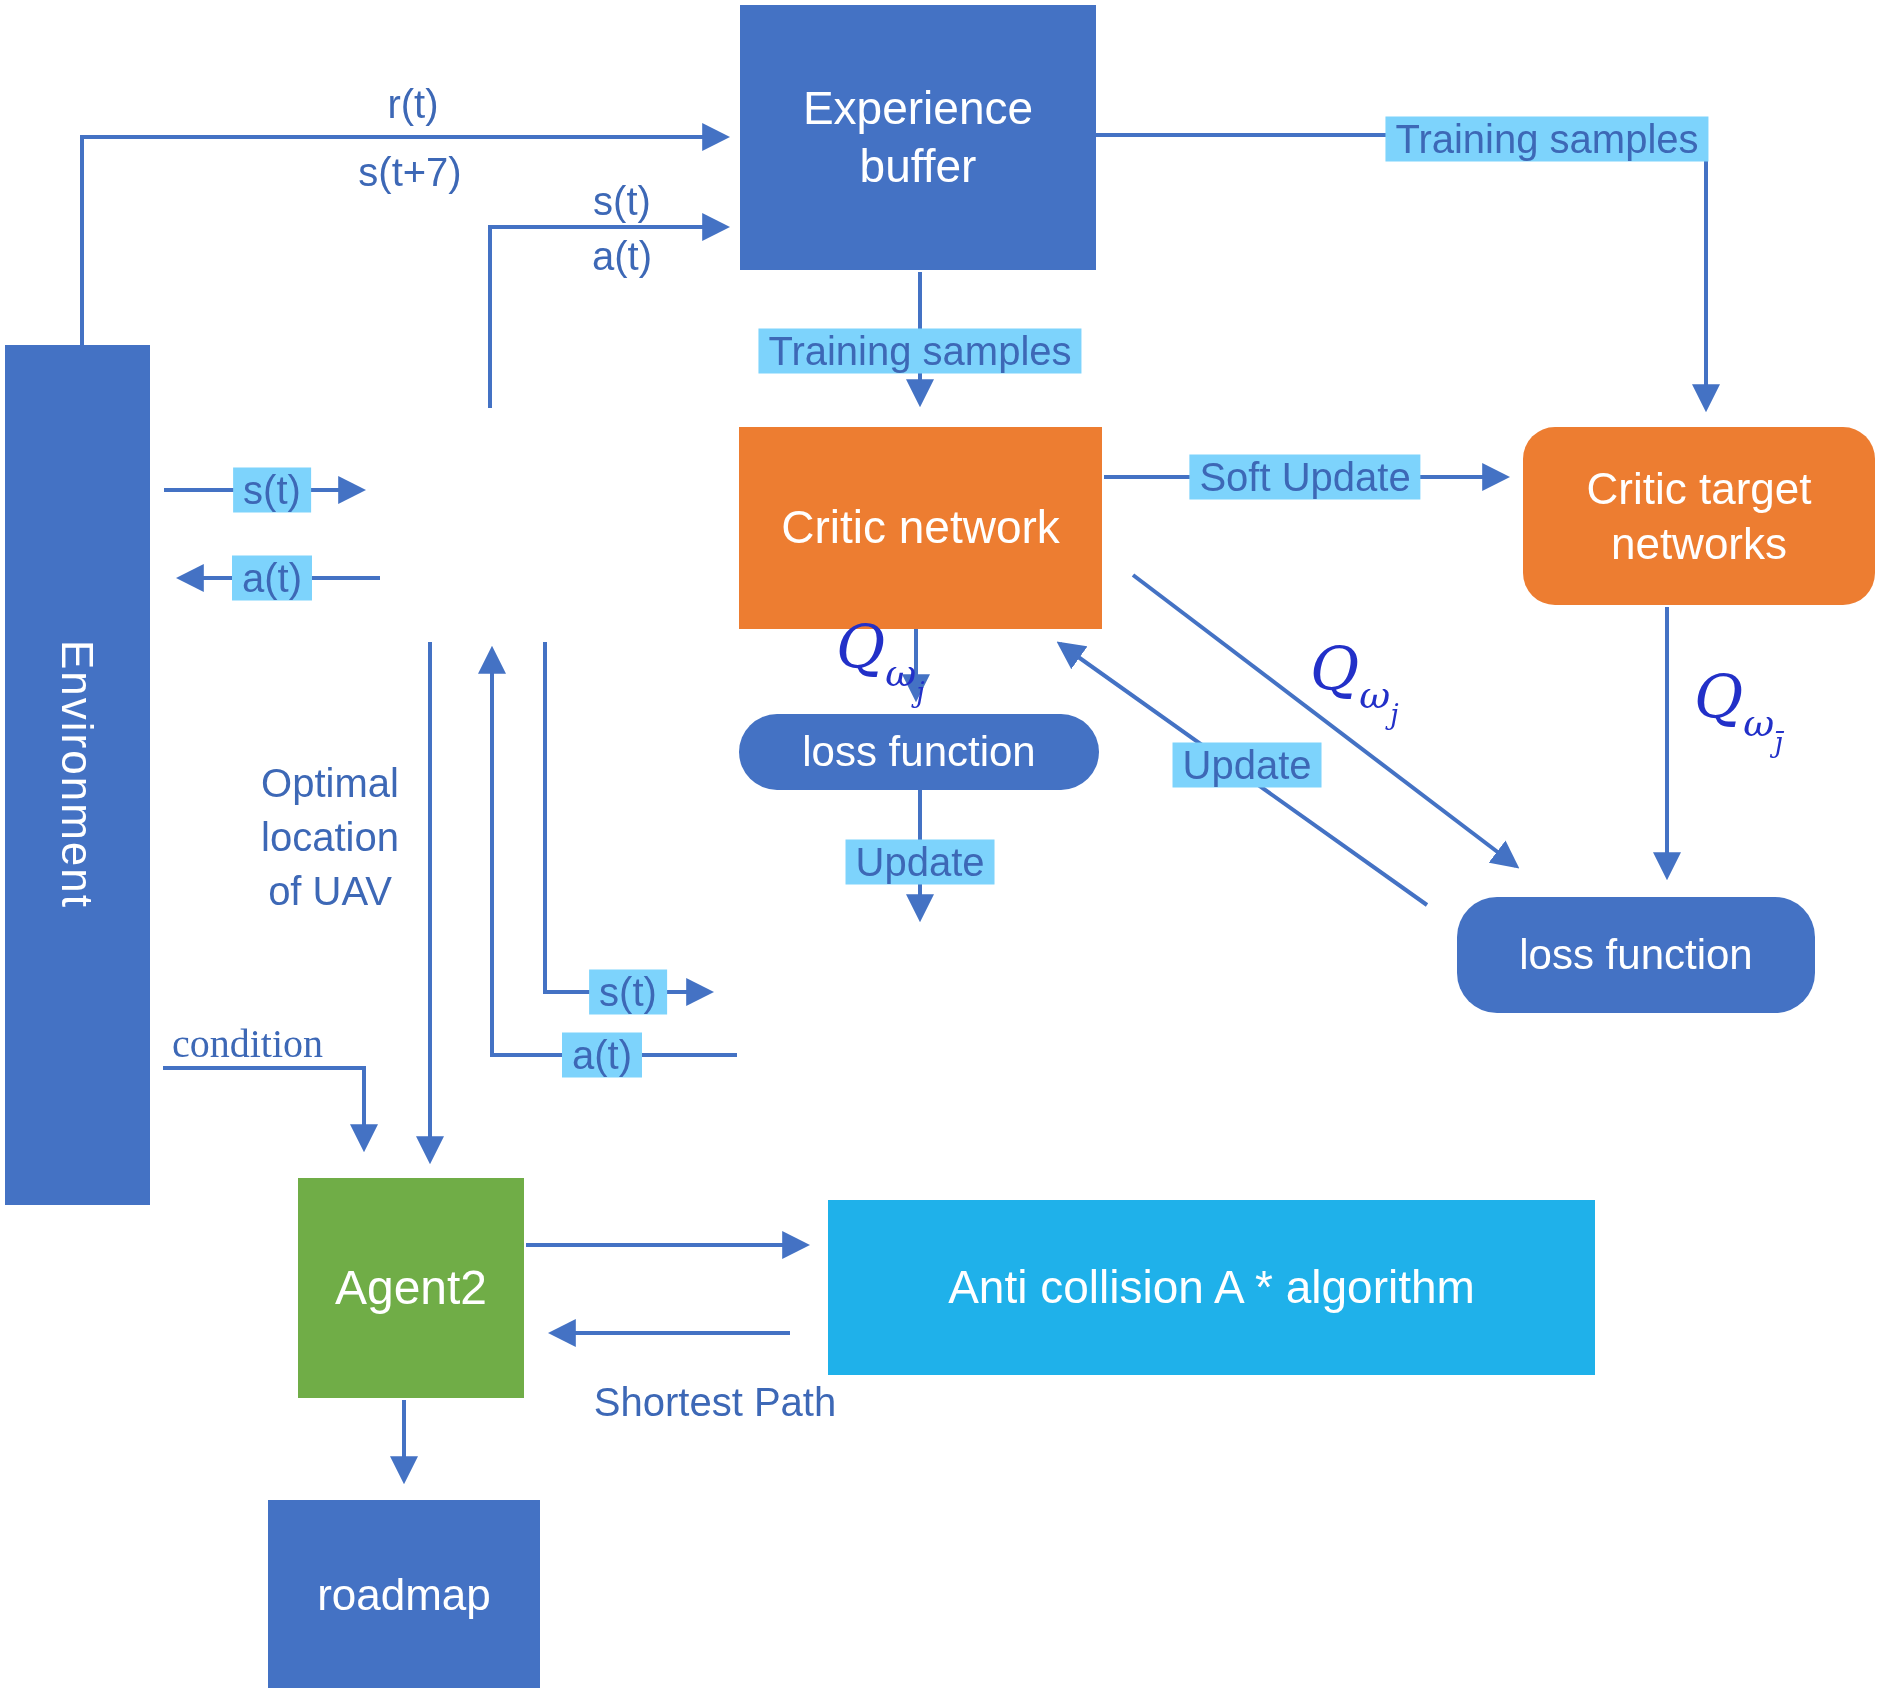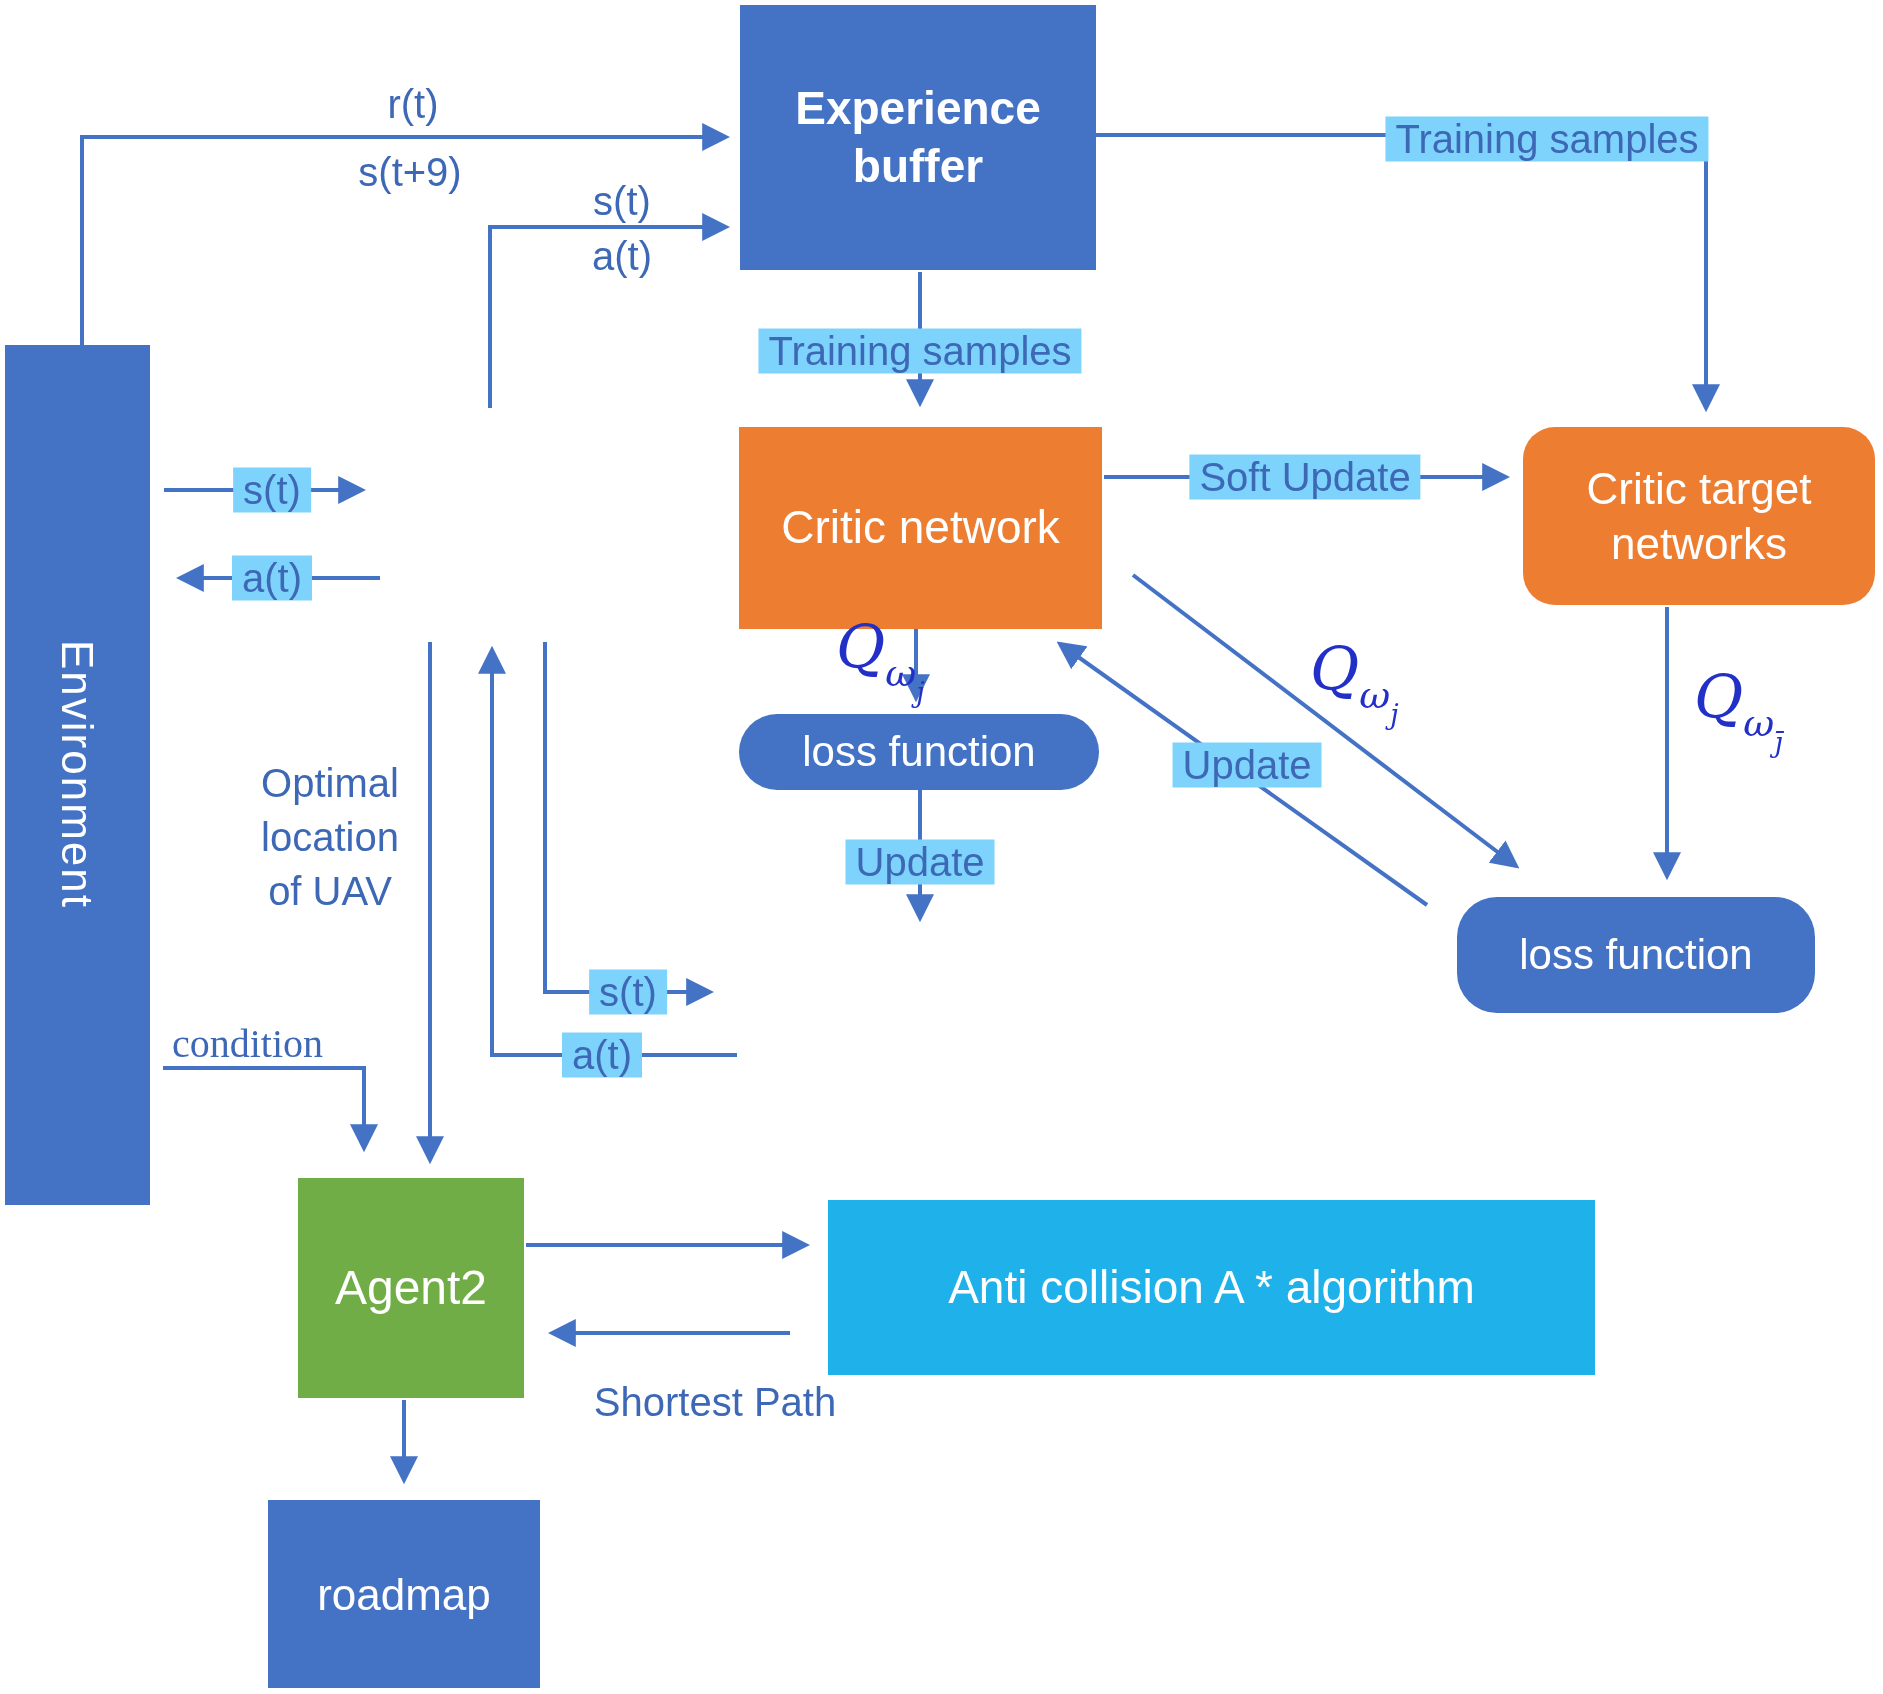--- a/index.html
+++ b/index.html
@@ -53,40 +53,40 @@
       <path d="M 790 1333 L 552 1333" marker-end="url(#arrow)"></path>
       <path d="M 404 1400 L 404 1480" marker-end="url(#arrow)"></path>
       <path d="M 1133 575 L 1516 866" marker-end="url(#arrow)"></path>
       <path d="M 1427 905 L 1060 644" marker-end="url(#arrow)"></path>
       <path d="M 1667 607 L 1667 876" marker-end="url(#arrow)"></path>
     </g>
   </svg>
 
   <div class="box blue vtext" style="left:5px;top:345px;width:145px;height:860px;font-size:44px;">Environment</div>
 
-  <div class="box blue" style="left:740px;top:5px;width:356px;height:265px;font-size:46px;padding:0 40px;box-sizing:border-box;font-weight:bold;">Experience buffer</div>
+  <div class="box blue" style="left:740px;top:5px;width:356px;height:265px;font-size:46px;padding:0 40px;box-sizing:border-box;">Experience buffer</div>
 
 
   <div class="box orange" style="left:739px;top:427px;width:363px;height:202px;font-size:46px;">Critic network</div>
 
   <div class="box orange" style="left:1523px;top:427px;width:352px;height:178px;font-size:44px;padding:0 35px;box-sizing:border-box;border-radius:32px;">Critic target networks</div>
 
   <div class="box blue rounded" style="left:739px;top:714px;width:360px;height:76px;font-size:42px;">loss function</div>
 
 
   <div class="box blue rounded" style="left:1457px;top:897px;width:358px;height:116px;font-size:42px;">loss function</div>
 
   <div class="box green" style="left:298px;top:1178px;width:226px;height:220px;font-size:48px;">Agent2</div>
 
   <div class="box cyan" style="left:828px;top:1200px;width:767px;height:175px;font-size:46px;">Anti collision A * algorithm</div>
 
   <div class="box blue" style="left:268px;top:1500px;width:272px;height:188px;font-size:44px;">roadmap</div>
 
   <div class="elabel ctr" style="left:413px;top:104px;">r(t)</div>
-  <div class="elabel ctr" style="left:410px;top:172px;">s(t+9)</div>
+  <div class="elabel ctr" style="left:410px;top:172px;">s(t+7)</div>
   <div class="elabel ctr" style="left:622px;top:201px;">s(t)</div>
   <div class="elabel ctr" style="left:622px;top:256px;">a(t)</div>
   <div class="elabel ctr bg" style="left:1547px;top:139px;">Training samples</div>
   <div class="elabel ctr bg" style="left:920px;top:351px;">Training samples</div>
   <div class="elabel ctr bg" style="left:1305px;top:477px;">Soft Update</div>
   <div class="elabel ctr bg" style="left:272px;top:490px;">s(t)</div>
   <div class="elabel ctr bg" style="left:272px;top:578px;">a(t)</div>
   <div class="elabel ctr bg" style="left:920px;top:862px;">Update</div>
   <div class="elabel ctr bg" style="left:1247px;top:765px;">Update</div>
   <div class="elabel multiline" style="left:232px;top:756px;width:196px;">

